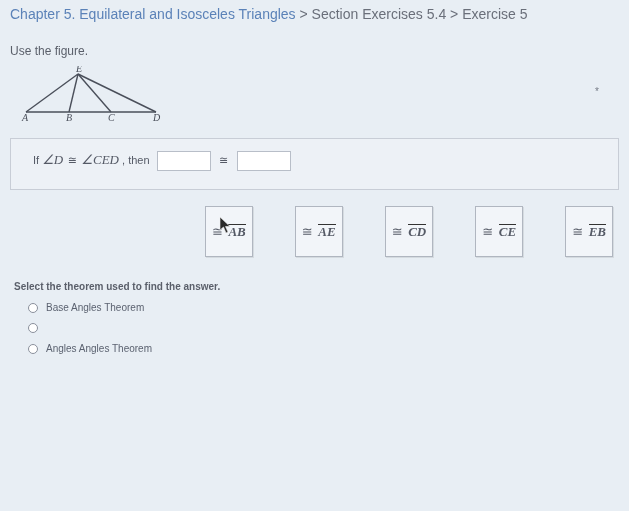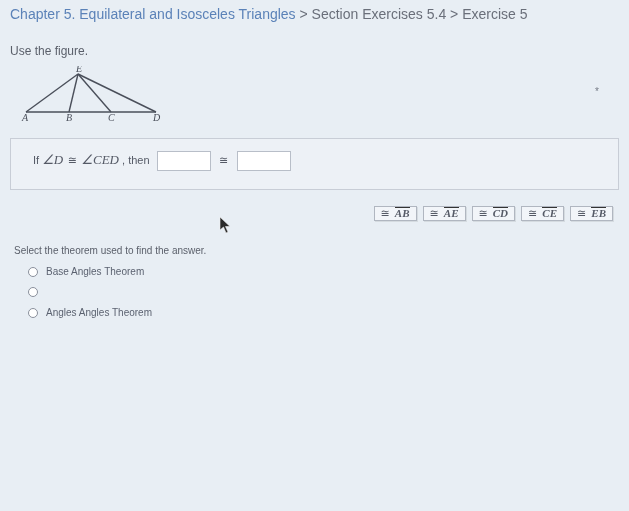--- a/index.html
+++ b/index.html
@@ -63,40 +63,41 @@
   .tiles-row {
     display: flex;
     justify-content: flex-end;
     gap: 6px;
     padding: 8px 6px 16px 6px;
     background: #e8eef4;
   }
   .tile {
     border: 1px solid #b0b6c0;
     background: #f2f5f9;
-    padding: 0 6px;
-    font-size: 11px;
+    padding: 17px 6px;
+    font-size: 13px;
     min-width: 40px;
     text-align: center;
     cursor: pointer;
     box-shadow: 1px 1px 0 rgba(0,0,0,0.08);
+    margin-left: 36px;
   }
   .tile .cong-sym { margin-right: 2px; }
   .seg {
     font-family: 'Times New Roman', serif;
     font-style: italic;
     font-weight: bold;
     border-top: 1.2px solid #333;
     padding-top: 0;
     display: inline-block;
     line-height: 1;
   }
   .theorem-prompt {
     font-size: 10px;
-    font-weight: normal;
+    font-weight: bold;
     color: #5a5f6a;
     margin: 8px 0 10px 4px;
   }
   .choices {
     margin-left: 18px;
   }
   .choice {
     display: flex;
     align-items: center;
     margin-bottom: 10px;

